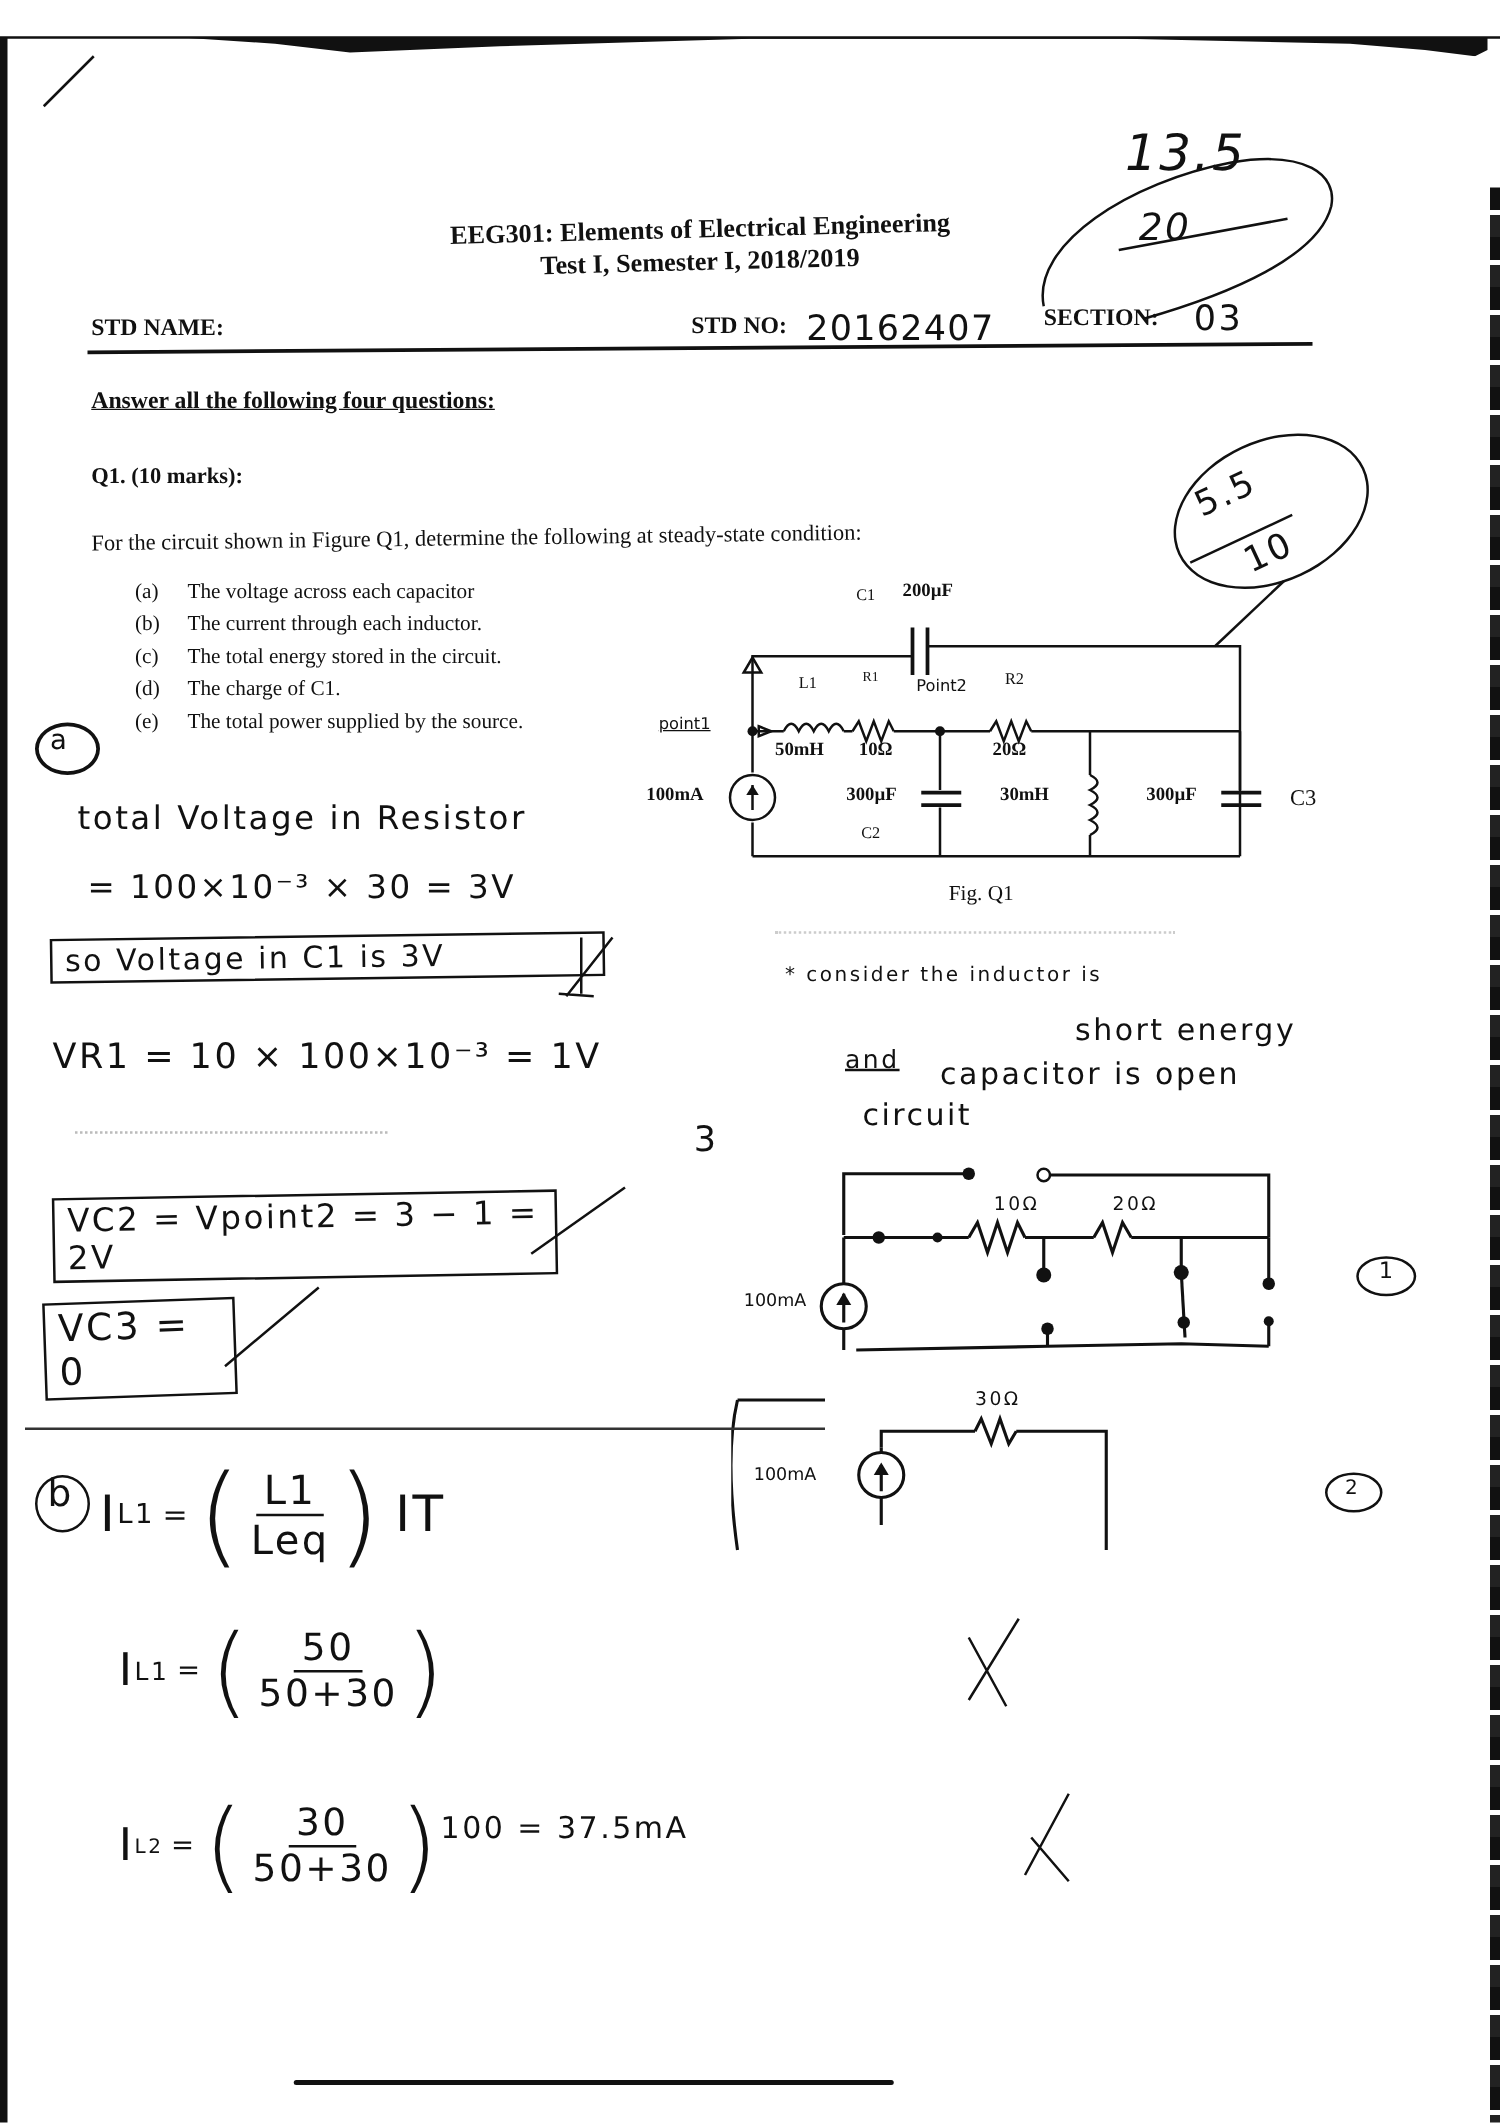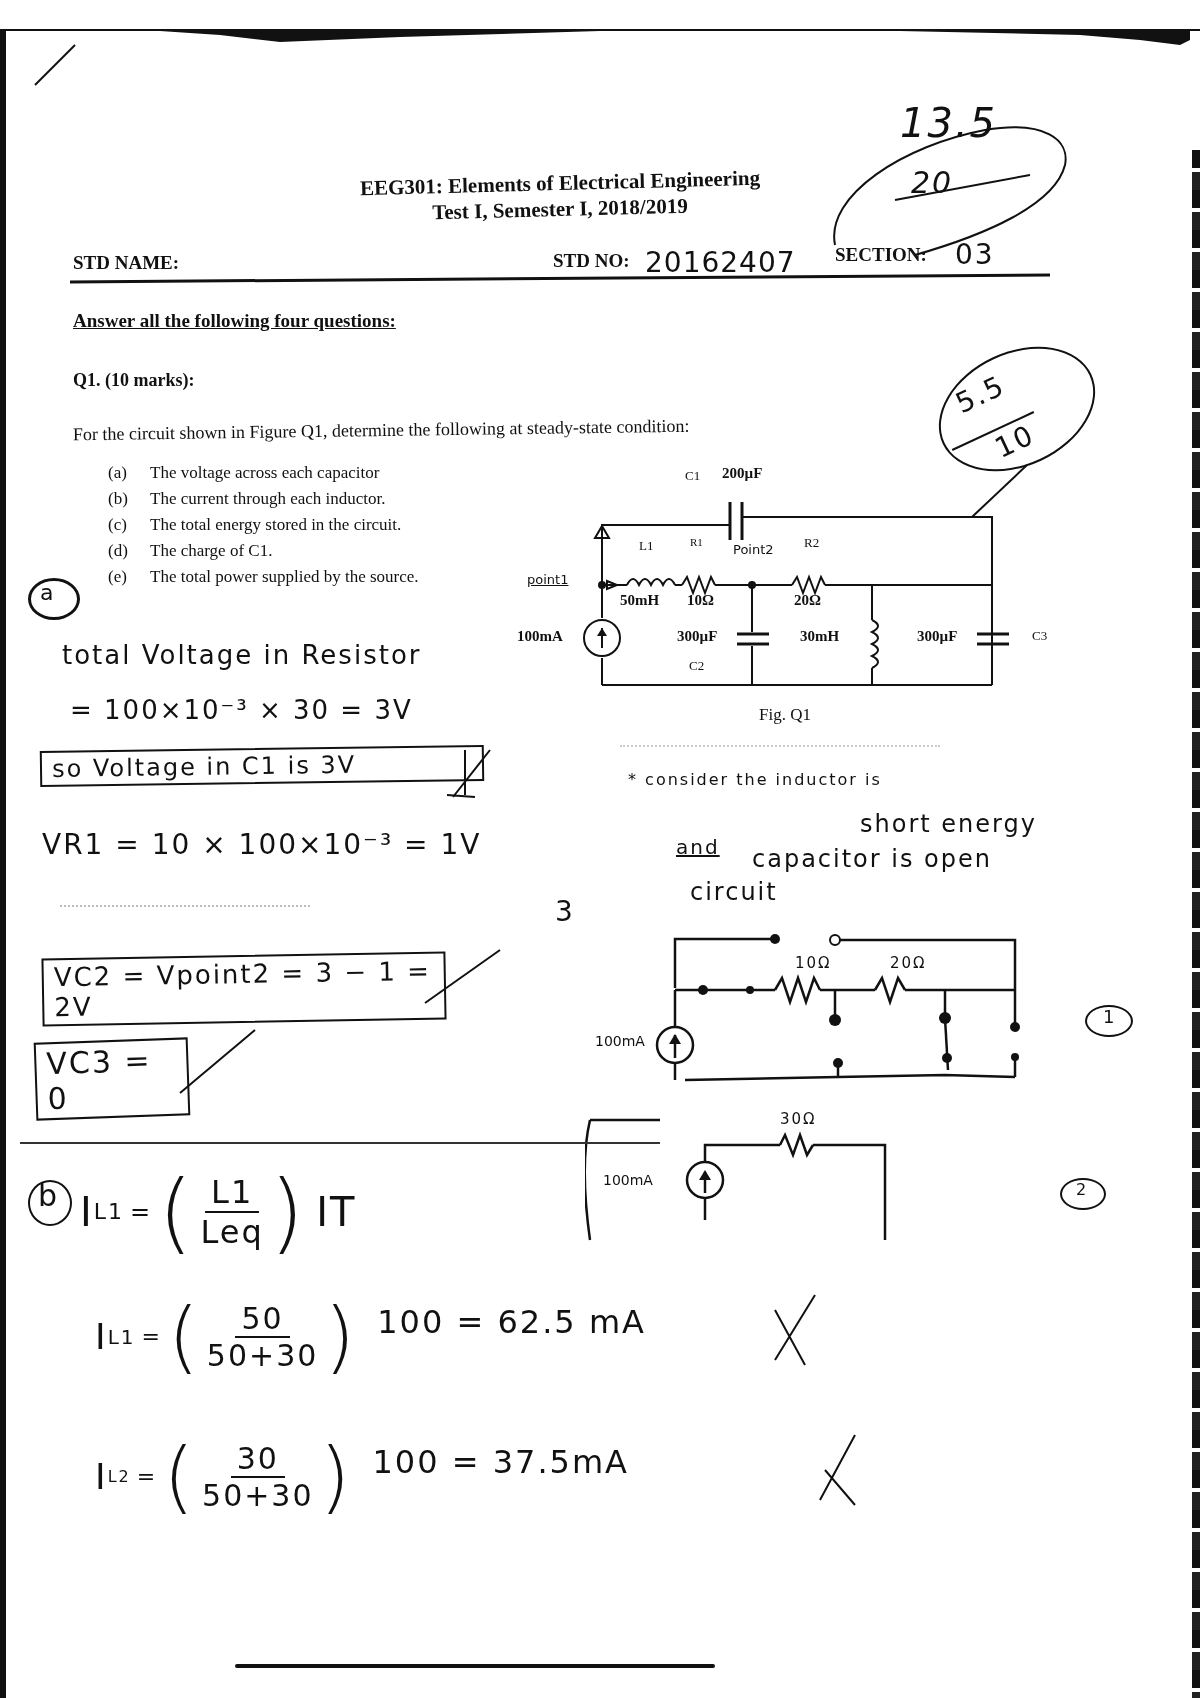--- a/index.html
+++ b/index.html
@@ -142,21 +142,21 @@
   <span class="abs circ-lbl" style="left:113px;top:132px;font-weight:bold">50mH</span>
   <span class="abs circ-lbl" style="left:183px;top:76px;font-size:11px">R1</span>
   <span class="abs circ-lbl" style="left:180px;top:132px;font-weight:bold">10Ω</span>
   <span class="abs hand" style="left:226px;top:82px;font-size:13px;letter-spacing:0">Point2</span>
   <span class="abs circ-lbl" style="left:297px;top:75px;font-size:13px">R2</span>
   <span class="abs circ-lbl" style="left:287px;top:132px;font-weight:bold">20Ω</span>
   <span class="abs circ-lbl" style="left:170px;top:168px;font-weight:bold">300µF</span>
   <span class="abs circ-lbl" style="left:182px;top:198px;font-size:13px">C2</span>
   <span class="abs circ-lbl" style="left:293px;top:168px;font-weight:bold">30mH</span>
   <span class="abs circ-lbl" style="left:410px;top:168px;font-weight:bold">300µF</span>
-  <span class="abs circ-lbl" style="left:525px;top:168px;font-size:13px">C3</span>
+  <span class="abs circ-lbl" style="left:525px;top:168px;font-size:18px">C3</span>
   <span class="abs circ-lbl" style="left:10px;top:168px;font-weight:bold">100mA</span>
   <span class="abs hand" style="left:20px;top:112px;font-size:13px;letter-spacing:0;text-decoration:underline">point1</span>
   <span class="abs circ-lbl" style="left:252px;top:245px;font-size:17px">Fig. Q1</span>
 </div>
 
 <div class="mark-oval" style="left:28px;top:578px;width:46px;height:36px;border-width:3px"></div>
 <span class="abs hand" style="left:40px;top:580px;font-size:22px;letter-spacing:0">a</span>
 
 <div class="abs hand" style="left:62px;top:640px;font-size:26px">total Voltage in Resistor</div>
 <div class="abs hand" style="left:70px;top:695px;font-size:26px">= 100×10⁻³ × 30 = 3V</div>
@@ -270,33 +270,32 @@
 <div class="abs hand" style="left:95px;top:1290px;font-size:36px;display:flex;align-items:center">
   <span>I</span>
     <span class="sub" style="font-size:20px">L1</span>
   <span style="margin:0 6px;font-size:22px">=</span>
   <span class="paren">(</span>
   <span class="frac" style="font-size:30px">
       <span class="num">50</span>
       <span>50+30</span>
     </span>
   <span class="paren">)</span>
-  <span style="margin-left:20px;margin-top:-30px;font-size:32px">100 = 62.5 mA</span>
 </div>
 <svg class="abs" style="left:770px;top:1290px" width="50" height="80">
     <path d="M5 70 L45 5 M5 20 L35 75" stroke="#111" stroke-width="2" fill="none"></path>
   </svg>
 
 <div class="abs hand" style="left:95px;top:1430px;font-size:36px;display:flex;align-items:center">
   <span>I</span>
     <span class="sub" style="font-size:16px">L2</span>
   <span style="margin:0 6px;font-size:22px">=</span>
   <span class="paren">(</span>
   <span class="frac" style="font-size:30px">
       <span class="num">30</span>
       <span>50+30</span>
     </span>
   <span class="paren">)</span>
-  <span style="margin-left:20px;margin-top:-30px;font-size:32px">100 = 37.5mA</span>
+  <span style="margin-top:-30px;font-size:24px">100 = 37.5mA</span>
 </div>
 <svg class="abs" style="left:815px;top:1430px" width="50" height="80">
     <path d="M5 70 L40 5 M10 40 L40 75" stroke="#111" stroke-width="2" fill="none"></path>
   </svg>
 
 </body></html>

